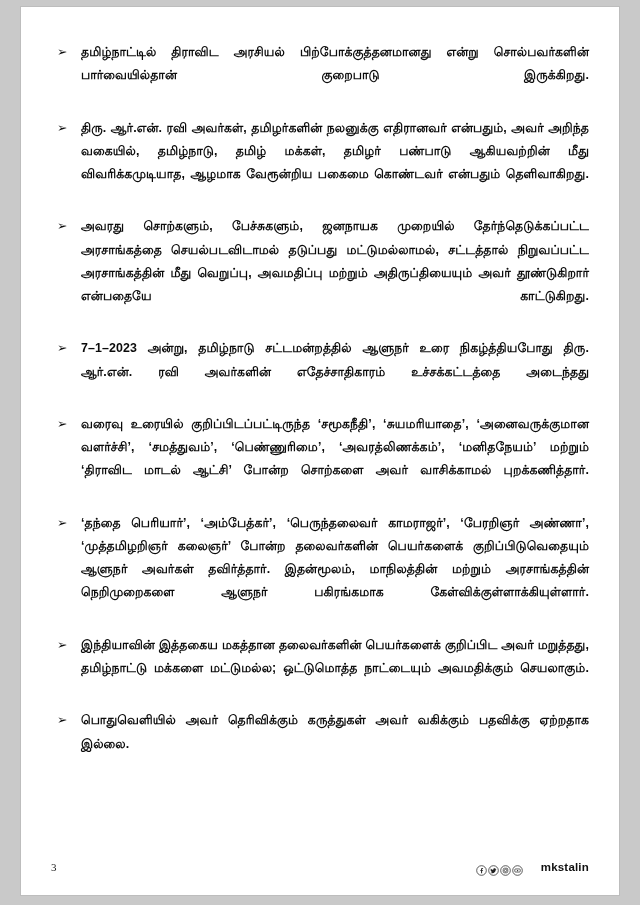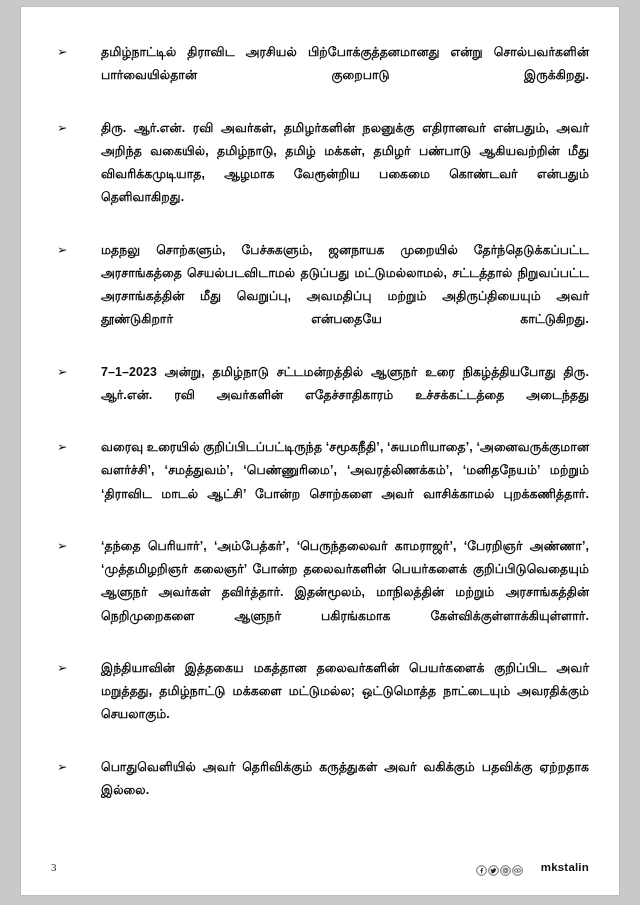--- a/index.html
+++ b/index.html
@@ -66,21 +66,20 @@
     left: 6px;
     top: 0px;
     font-size: 12.4px;
     line-height: 23.2px;
     font-weight: normal;
     color: #111;
   }
 
   .bullet-text {
     display: block;
-    margin-left: 20px;
   }
 
   
   .bullet-text::after {
     content: "";
     display: inline-block;
     width: 100%;
   }
 
   .footer {
@@ -137,37 +136,37 @@
       <li class="bullet-item">
         <span class="bullet-marker">➢</span>
         <span class="bullet-text">தமிழ்நாட்டில் திராவிட அரசியல் பிற்போக்குத்தனமானது என்று சொல்பவர்களின் பார்வையில்தான் குறைபாடு இருக்கிறது.</span>
       </li>
       <li class="bullet-item">
         <span class="bullet-marker">➢</span>
         <span class="bullet-text">திரு. ஆர்.என். ரவி அவர்கள், தமிழர்களின் நலனுக்கு எதிரானவர் என்பதும், அவர் அறிந்த வகையில், தமிழ்நாடு, தமிழ் மக்கள், தமிழர் பண்பாடு ஆகியவற்றின் மீது விவரிக்கமுடியாத, ஆழமாக வேரூன்றிய பகைமை கொண்டவர் என்பதும் தெளிவாகிறது.</span>
       </li>
       <li class="bullet-item">
         <span class="bullet-marker">➢</span>
-        <span class="bullet-text">மதநலு சொற்களும், பேச்சுகளும், ஜனநாயக முறையில் தேர்ந்தெடுக்கப்பட்ட அரசாங்கத்தை செயல்படவிடாமல் தடுப்பது மட்டுமல்லாமல், சட்டத்தால் நிறுவப்பட்ட அரசாங்கத்தின் மீது வெறுப்பு, அவமதிப்பு மற்றும் அதிருப்தியையும் அவர் தூண்டுகிறார் என்பதையே காட்டுகிறது.</span>
+        <span class="bullet-text">அவரது சொற்களும், பேச்சுகளும், ஜனநாயக முறையில் தேர்ந்தெடுக்கப்பட்ட அரசாங்கத்தை செயல்படவிடாமல் தடுப்பது மட்டுமல்லாமல், சட்டத்தால் நிறுவப்பட்ட அரசாங்கத்தின் மீது வெறுப்பு, அவமதிப்பு மற்றும் அதிருப்தியையும் அவர் தூண்டுகிறார் என்பதையே காட்டுகிறது.</span>
       </li>
       <li class="bullet-item">
         <span class="bullet-marker">➢</span>
         <span class="bullet-text">7–1–2023 அன்று, தமிழ்நாடு சட்டமன்றத்தில் ஆளுநர் உரை நிகழ்த்தியபோது திரு. ஆர்.என். ரவி அவர்களின் எதேச்சாதிகாரம் உச்சக்கட்டத்தை அடைந்தது</span>
       </li>
       <li class="bullet-item">
         <span class="bullet-marker">➢</span>
         <span class="bullet-text">வரைவு உரையில் குறிப்பிடப்பட்டிருந்த ‘சமூகநீதி’, ‘சுயமரியாதை’, ‘அனைவருக்குமான வளர்ச்சி’, ‘சமத்துவம்’, ‘பெண்ணுரிமை’, ‘அவரத்லிணக்கம்’, ‘மனிதநேயம்’ மற்றும் ‘திராவிட மாடல் ஆட்சி’ போன்ற சொற்களை அவர் வாசிக்காமல் புறக்கணித்தார்.</span>
       </li>
       <li class="bullet-item">
         <span class="bullet-marker">➢</span>
         <span class="bullet-text">‘தந்தை பெரியார்’, ‘அம்பேத்கர்’, ‘பெருந்தலைவர் காமராஜர்’, ‘பேரறிஞர் அண்ணா’, ‘முத்தமிழறிஞர் கலைஞர்’ போன்ற தலைவர்களின் பெயர்களைக் குறிப்பிடுவெதையும் ஆளுநர் அவர்கள் தவிர்த்தார். இதன்மூலம், மாநிலத்தின் மற்றும் அரசாங்கத்தின் நெறிமுறைகளை ஆளுநர் பகிரங்கமாக கேள்விக்குள்ளாக்கியுள்ளார்.</span>
       </li>
       <li class="bullet-item">
         <span class="bullet-marker">➢</span>
-        <span class="bullet-text">இந்தியாவின் இத்தகைய மகத்தான தலைவர்களின் பெயர்களைக் குறிப்பிட அவர் மறுத்தது, தமிழ்நாட்டு மக்களை மட்டுமல்ல; ஒட்டுமொத்த நாட்டையும் அவரதிக்கும் செயலாகும்.</span>
+        <span class="bullet-text">இந்தியாவின் இத்தகைய மகத்தான தலைவர்களின் பெயர்களைக் குறிப்பிட அவர் மறுத்தது, தமிழ்நாட்டு மக்களை மட்டுமல்ல; ஒட்டுமொத்த நாட்டையும் அவமதிக்கும் செயலாகும்.</span>
       </li>
       <li class="bullet-item">
         <span class="bullet-marker">➢</span>
         <span class="bullet-text">பொதுவெளியில் அவர் தெரிவிக்கும் கருத்துகள் அவர் வகிக்கும் பதவிக்கு ஏற்றதாக இல்லை.</span>
       </li>
     </ul>
 
     <div class="footer">
       <span class="page-number">3</span>
 

